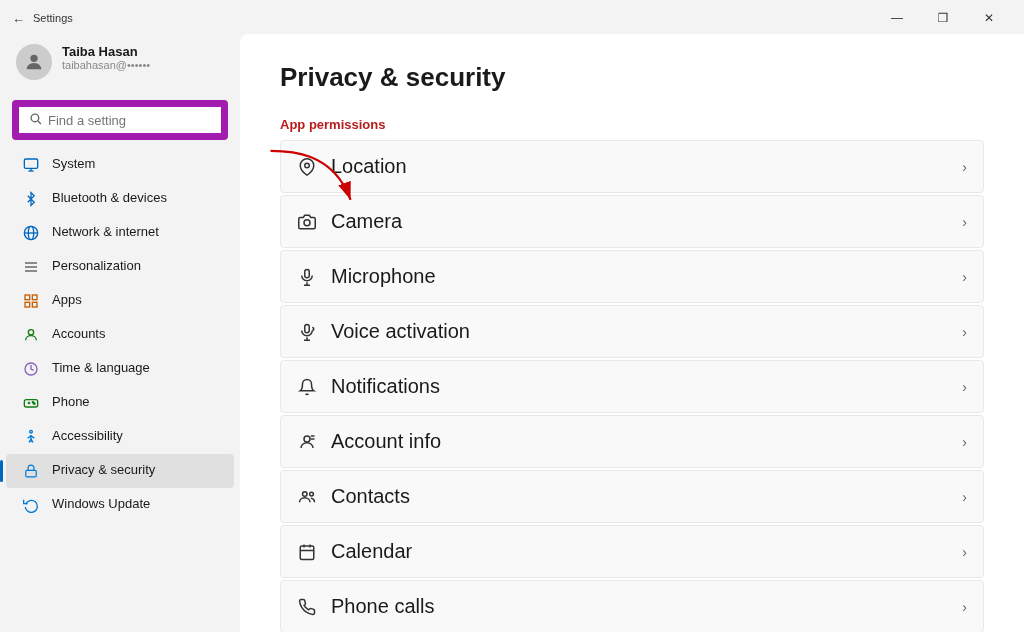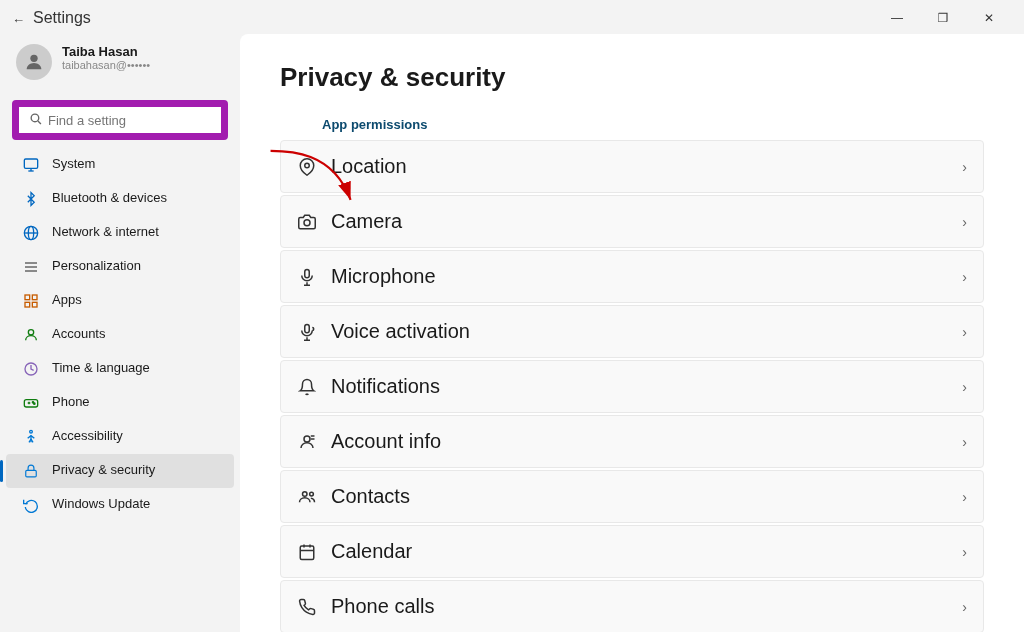--- a/index.html
+++ b/index.html
@@ -21,21 +21,21 @@
       background: #f3f3f3;
       padding: 8px 12px 4px 12px;
       height: 32px;
     }
     .title-bar-left {
       display: flex;
       align-items: center;
       gap: 8px;
     }
     .title-bar-title {
-      font-size: 16px;
+      font-size: 11px;
       color: #333;
     }
     .title-bar-controls {
       display: flex;
       gap: 0;
     }
     .title-bar-btn {
       width: 46px;
       height: 24px;
       display: flex;
@@ -186,23 +186,22 @@
     .page-title {
       font-size: 26px;
       font-weight: 600;
       color: #1a1a1a;
       margin-bottom: 24px;
     }
 
     .section-label {
       font-size: 13px;
       font-weight: 600;
-      color: #0c4a6e;
+      color: #b91c1c;
       margin-bottom: 8px;
-      margin-left: 42px;
     }
 
     .settings-list {
       display: flex;
       flex-direction: column;
       gap: 2px;
     }
 
     .settings-item {
       display: flex;

